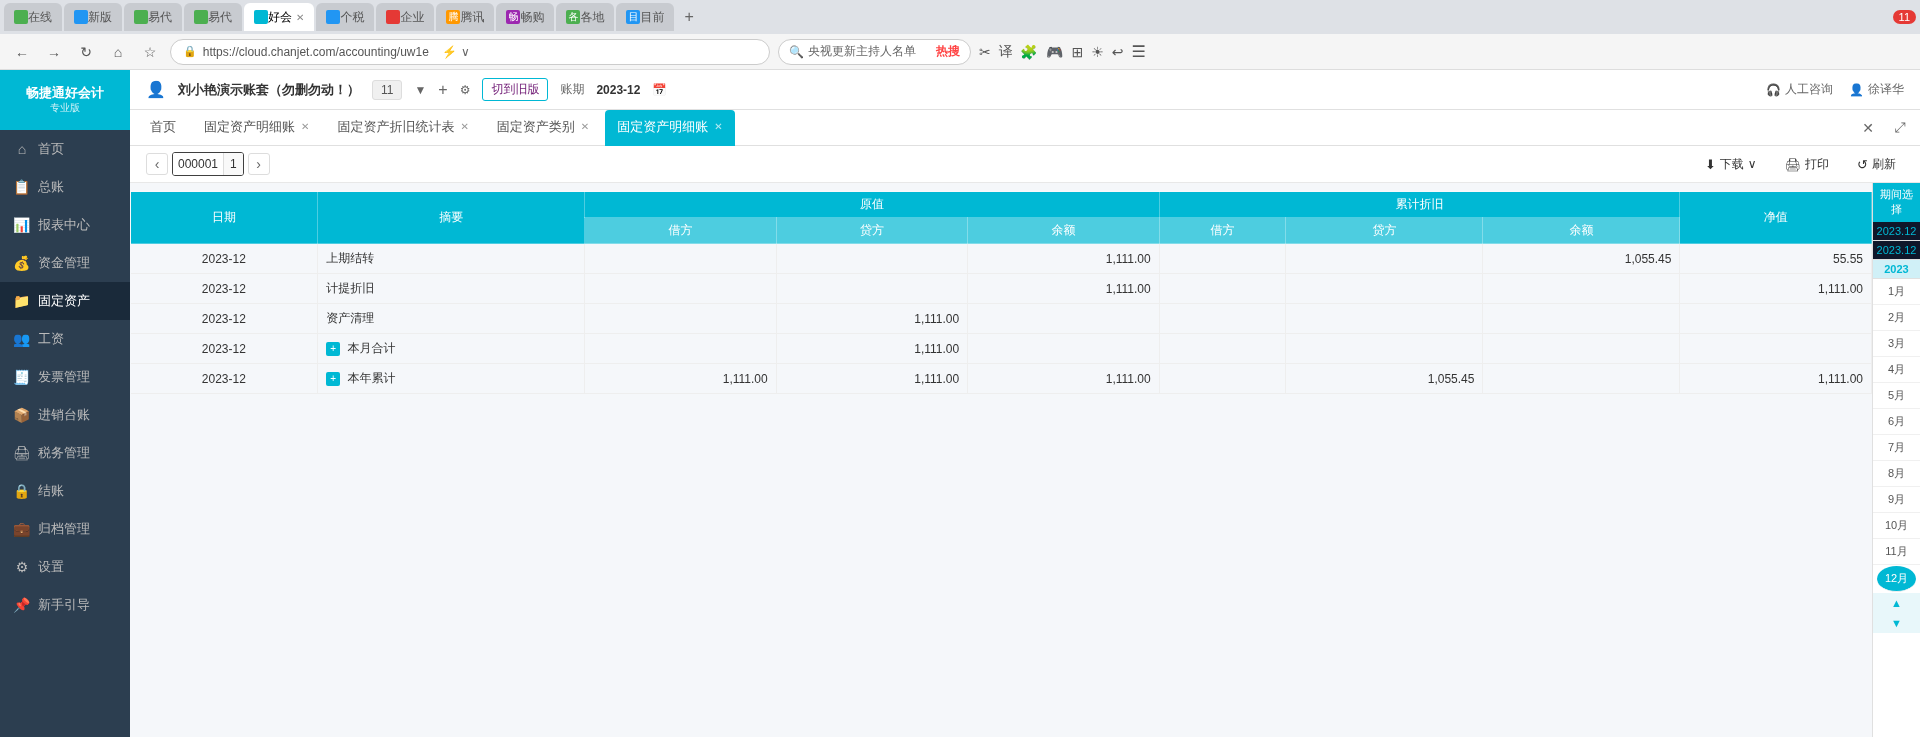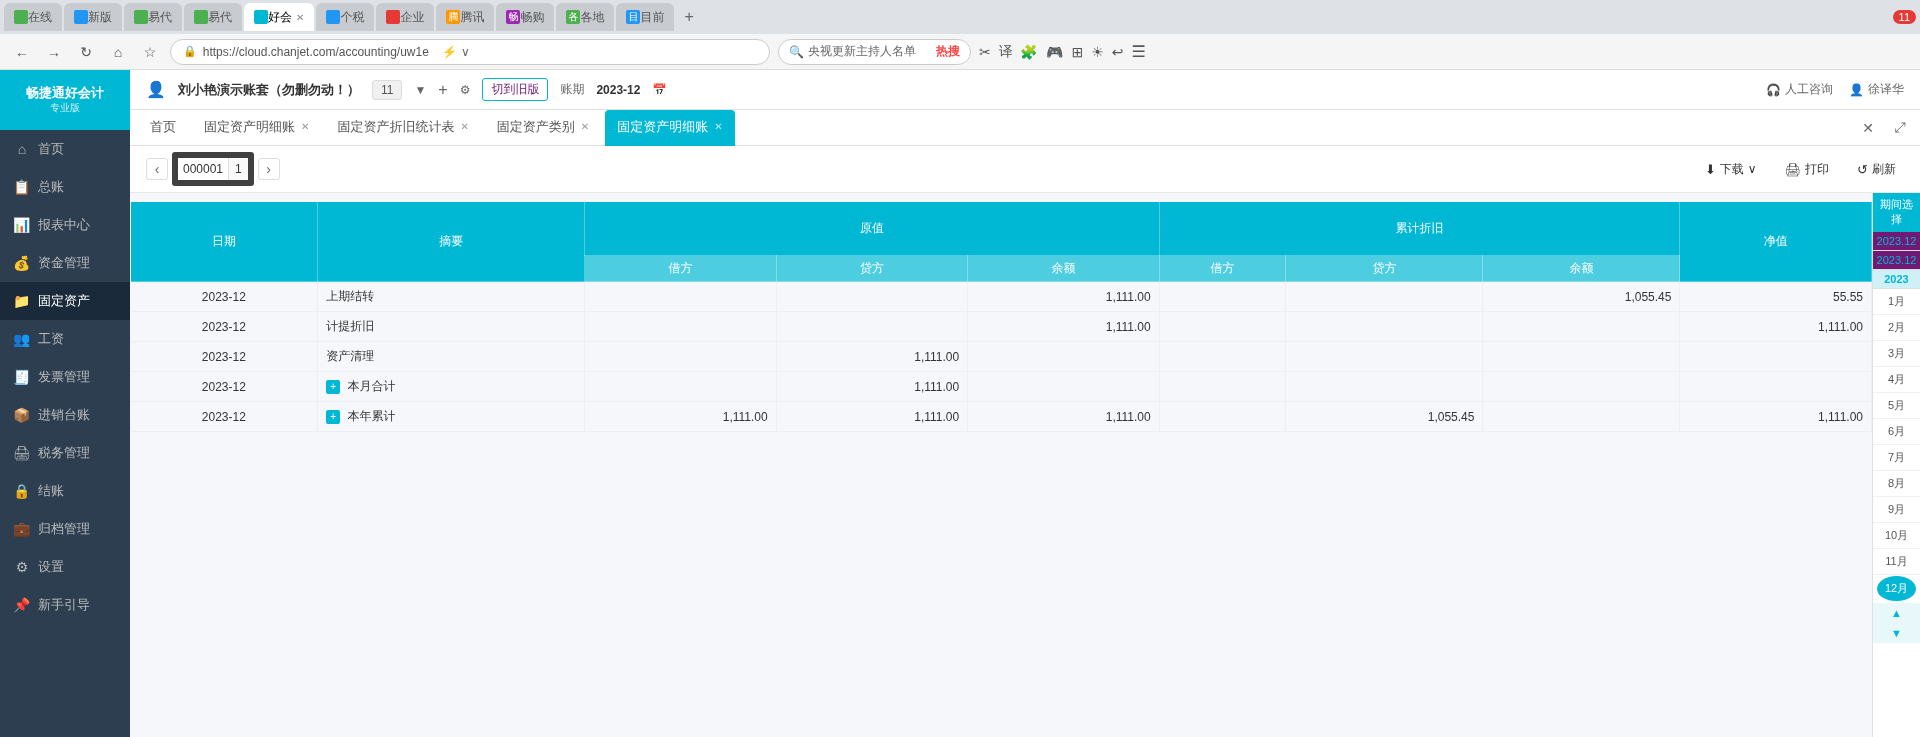--- a/index.html
+++ b/index.html
@@ -56,39 +56,39 @@
     .app-tab .tab-x { font-size: 10px; color: rgba(255,255,255,0.7); cursor: pointer; }
     .app-tab.inactive-tab { color: #555; }
     .app-tab.inactive-tab .tab-x { font-size: 10px; color: #999; }
     .tab-strip-right { margin-left: auto; display: flex; align-items: center; gap: 8px; }
     .tab-strip-btn { width: 24px; height: 24px; display: flex; align-items: center; justify-content: center; cursor: pointer; color: #666; font-size: 14px; }
 
     
     .toolbar { background: #fff; padding: 6px 16px; display: flex; align-items: center; gap: 16px; border-bottom: 1px solid #e8e8e8; flex-shrink: 0; }
     .nav-arrows { display: flex; align-items: center; gap: 4px; }
     .nav-arrow { width: 22px; height: 22px; display: flex; align-items: center; justify-content: center; cursor: pointer; color: #666; font-size: 14px; border: 1px solid #ddd; border-radius: 3px; }
-    .page-input-wrap { display: flex; align-items: center; border: 6px solid #404040; border-radius: 3px; overflow: hidden; }
+    .page-input-wrap { display: flex; align-items: center; border: 1px solid #404040; border-radius: 3px; overflow: hidden; }
     .page-input { width: 50px; height: 22px; border: none; text-align: center; font-size: 12px; color: #333; outline: none; }
     .page-num { padding: 0 6px; font-size: 12px; color: #333; background: #f9f9f9; height: 22px; display: flex; align-items: center; border-left: 1px solid #ddd; }
     .toolbar-right { margin-left: auto; display: flex; align-items: center; gap: 12px; }
     .toolbar-btn { display: flex; align-items: center; gap: 4px; font-size: 12px; color: #333; cursor: pointer; padding: 3px 8px; border-radius: 3px; }
     .toolbar-btn .icon { font-size: 13px; }
 
     
     .content-with-side { display: flex; flex: 1; overflow: hidden; }
     .side-period { width: 48px; background: #fff; border-left: 1px solid #e0e0e0; display: flex; flex-direction: column; font-size: 11px; flex-shrink: 0; }
     .period-header { background: #00b8d4; color: #fff; text-align: center; padding: 4px 2px; font-size: 11px; line-height: 1.4; }
-    .period-year-label { background: #701a75; color: #00b8d4; text-align: center; padding: 3px 2px; font-size: 11px; border-bottom: 1px solid #e0e0e0; }
+    .period-year-label { background: #0f172a; color: #00b8d4; text-align: center; padding: 3px 2px; font-size: 11px; border-bottom: 1px solid #e0e0e0; }
     .period-month { text-align: center; padding: 5px 2px; cursor: pointer; border-bottom: 1px solid #f0f0f0; color: #555; font-size: 11px; }
     .period-month.active { background: #00b8d4; color: #fff; border-radius: 50%; margin: 1px 4px; }
 
     
     .table-area { flex: 1; overflow: auto; padding: 8px 0 0 0; }
     table { width: 100%; border-collapse: collapse; }
-    thead tr th { background: #00b8d4; color: #fff; text-align: center; padding: 18px 8px; font-size: 12px; font-weight: normal; border: 1px solid rgba(255,255,255,0.3); }
+    thead tr th { background: #00b8d4; color: #fff; text-align: center; padding: 4px 8px; font-size: 12px; font-weight: normal; border: 1px solid rgba(255,255,255,0.3); }
     thead tr.sub-header th { background: #4dcde0; font-size: 12px; padding: 4px 8px; }
     tbody tr td { padding: 6px 8px; border-bottom: 1px solid #eee; border-right: 1px solid #eee; font-size: 12px; color: #333; }
     tbody tr td.right { text-align: right; }
     tbody tr td.center { text-align: center; }
     .row-icon { display: inline-flex; align-items: center; justify-content: center; width: 14px; height: 14px; border-radius: 2px; font-size: 10px; margin-right: 4px; }
     .row-icon.green { background: #00b8d4; color: #fff; }
   </style>
 </head>
 <body>
 

